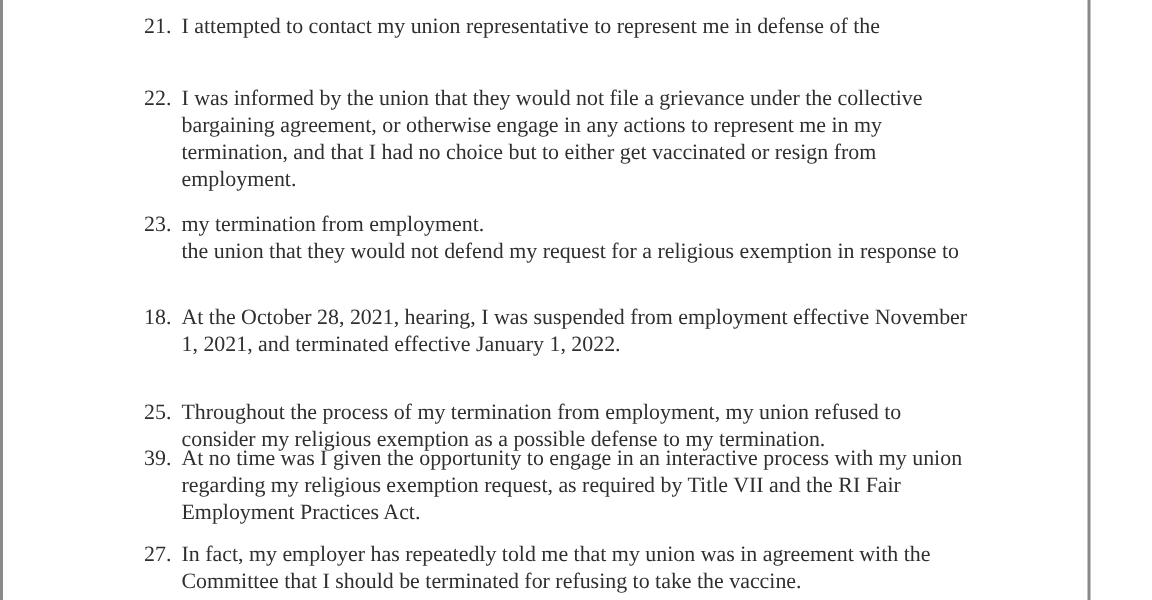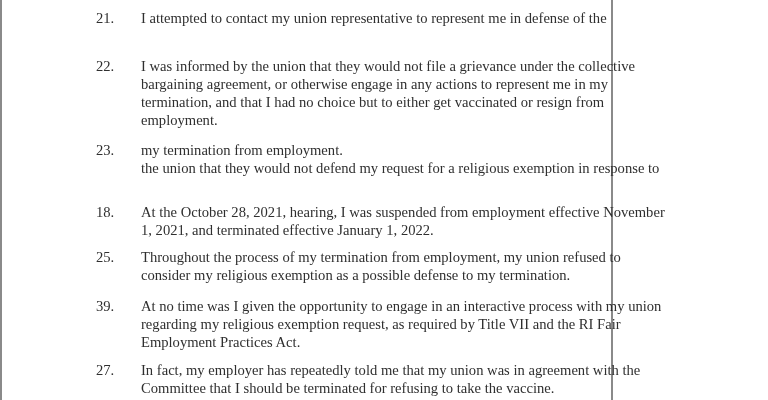--- a/index.html
+++ b/index.html
@@ -10,21 +10,21 @@
     body {
       width: 768px;
       height: 400px;
       overflow: hidden;
       position: relative;
     }
     .page {
       position: absolute;
       left: 0;
       top: 0;
-      width: 613px;
+      width: 727px;
       height: 400px;
       box-sizing: border-box;
       border-left: 2px solid #8a8a8a;
       border-right: 2px solid #8a8a8a;
       background: #ffffff;
     }
     .para {
       position: absolute;
       left: 94px;
       width: 600px;
@@ -33,21 +33,21 @@
       line-height: 18px;
       color: #2f2f2f;
     }
     .num {
       position: absolute;
       left: 0;
       top: 0;
       width: 40px;
     }
     .text {
-      margin-left: 45px;
+      margin-left: 25px;
       width: 560px;
     }
     .line {
       display: block;
       white-space: nowrap;
     }
   </style>
 </head>
 <body>
 
@@ -79,21 +79,21 @@
   </div>
 
   <div class="para" style="top:203px;">
     <span class="num">18.</span>
     <div class="text">
       <span class="line">At the October 28, 2021, hearing, I was suspended from employment effective November</span>
       <span class="line">1, 2021, and terminated effective January 1, 2022.</span>
     </div>
   </div>
 
-  <div class="para" style="top:248px;">
+  <div class="para" style="top:266px;">
     <span class="num">25.</span>
     <div class="text">
       <span class="line">Throughout the process of my termination from employment, my union refused to</span>
       <span class="line">consider my religious exemption as a possible defense to my termination.</span>
     </div>
   </div>
 
   <div class="para" style="top:297px;">
     <span class="num">39.</span>
     <div class="text">

